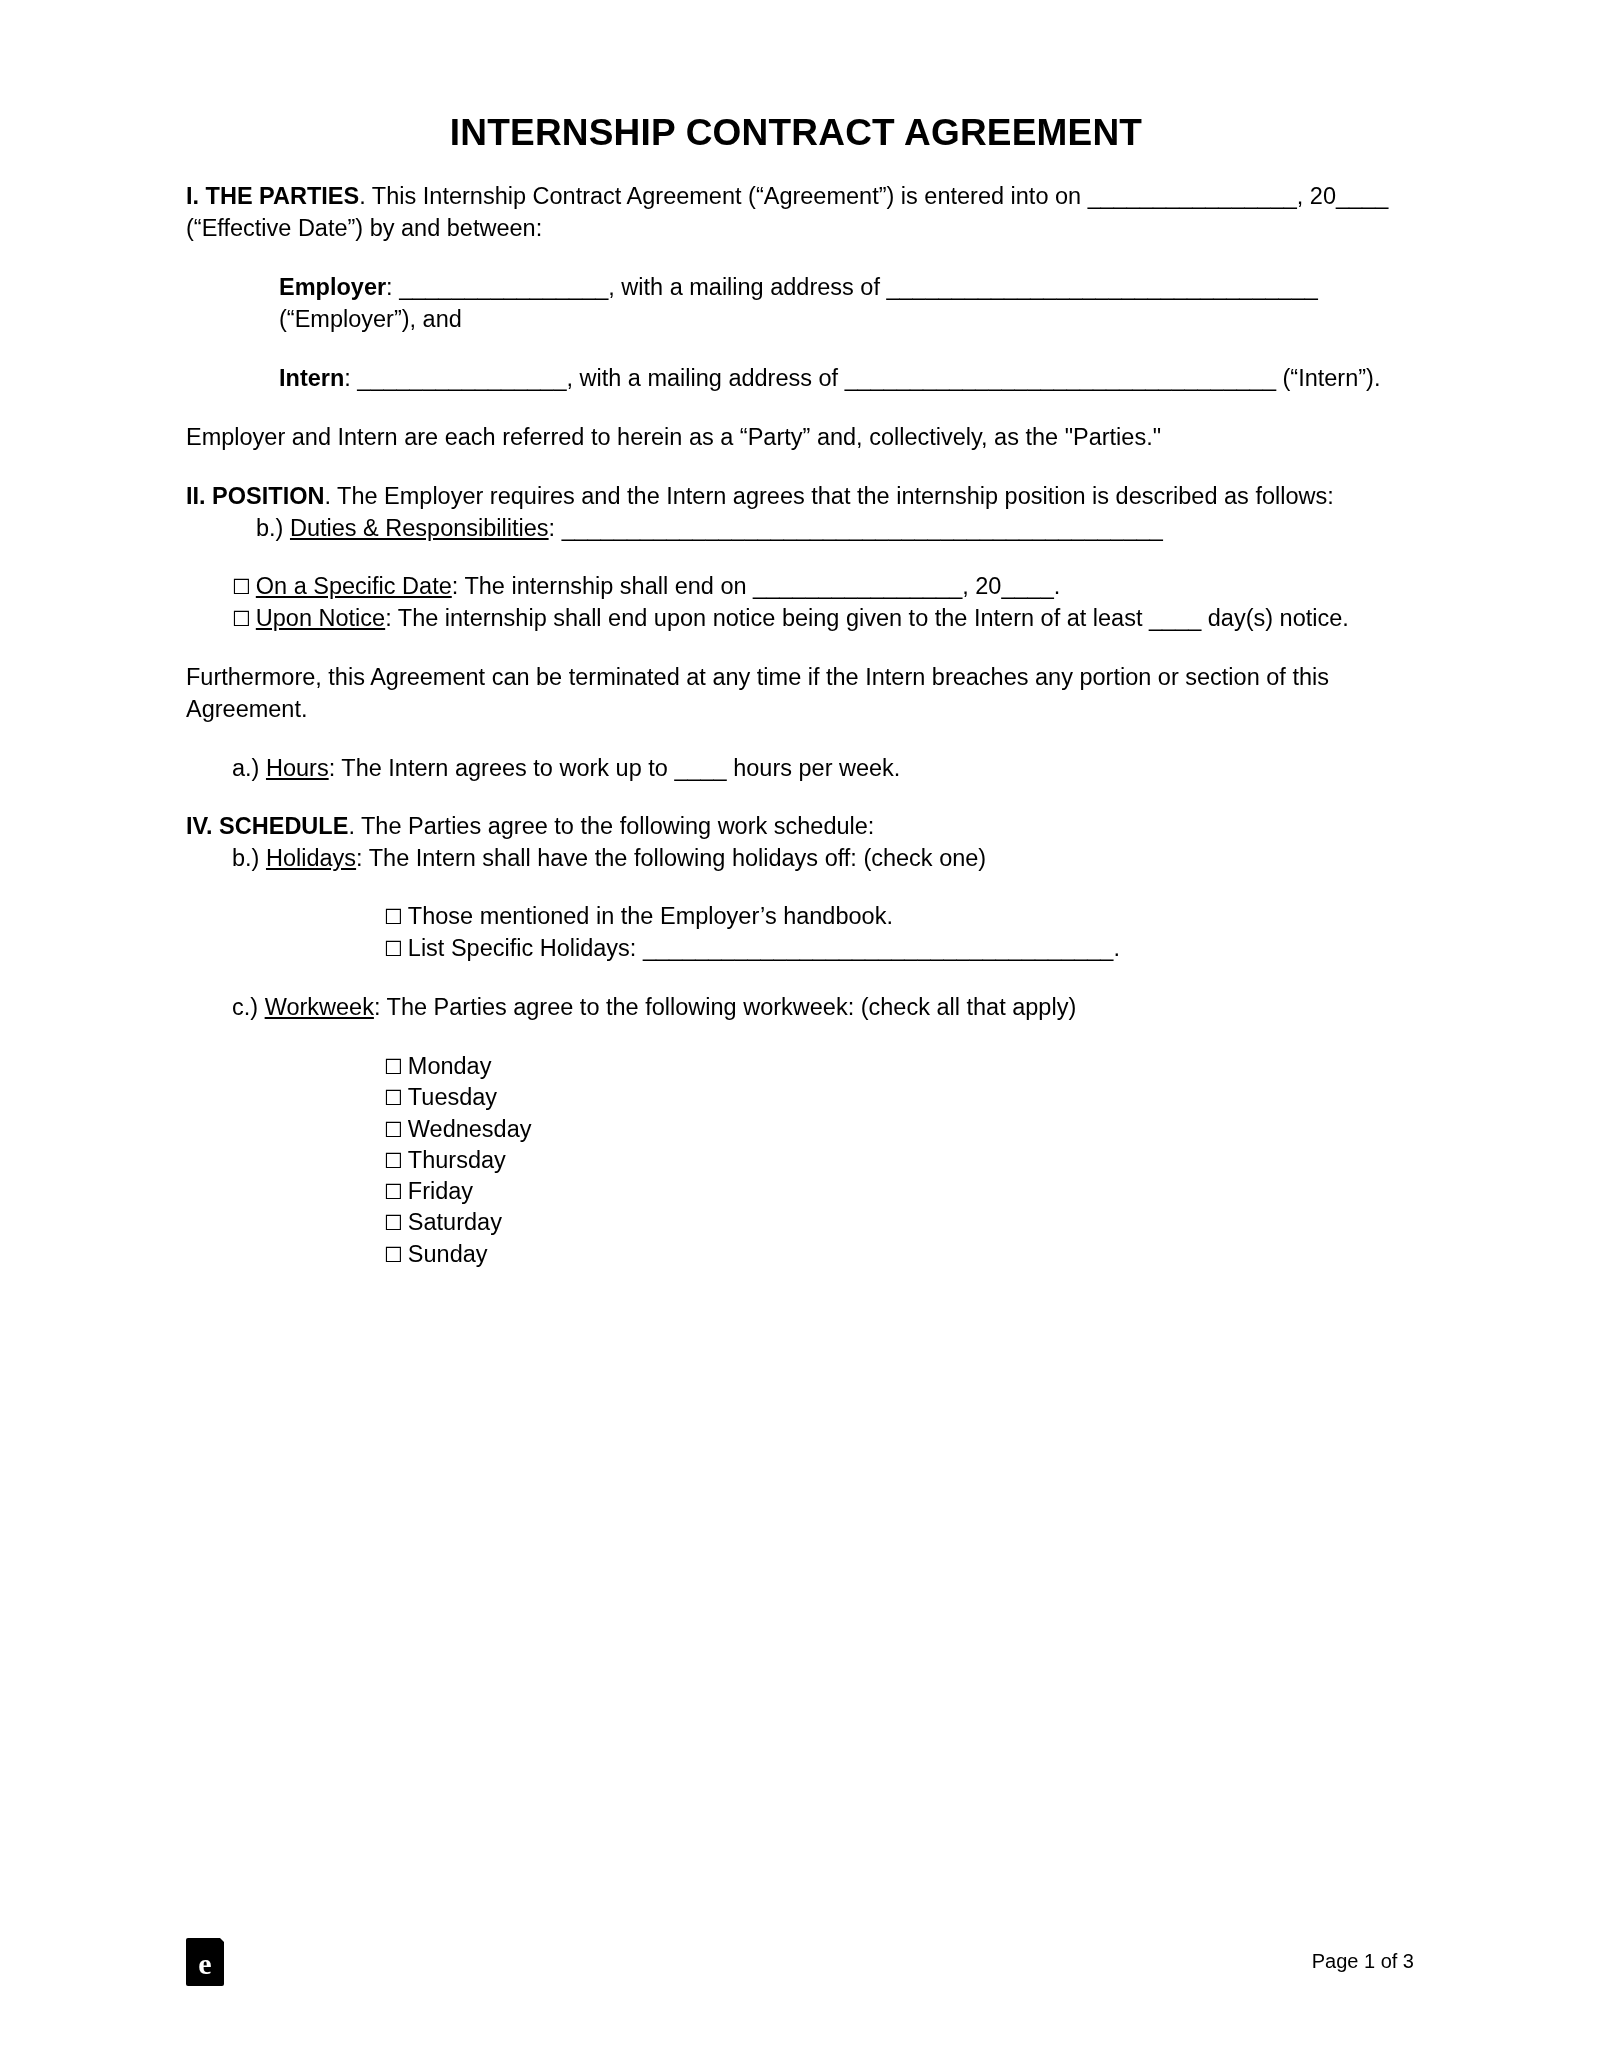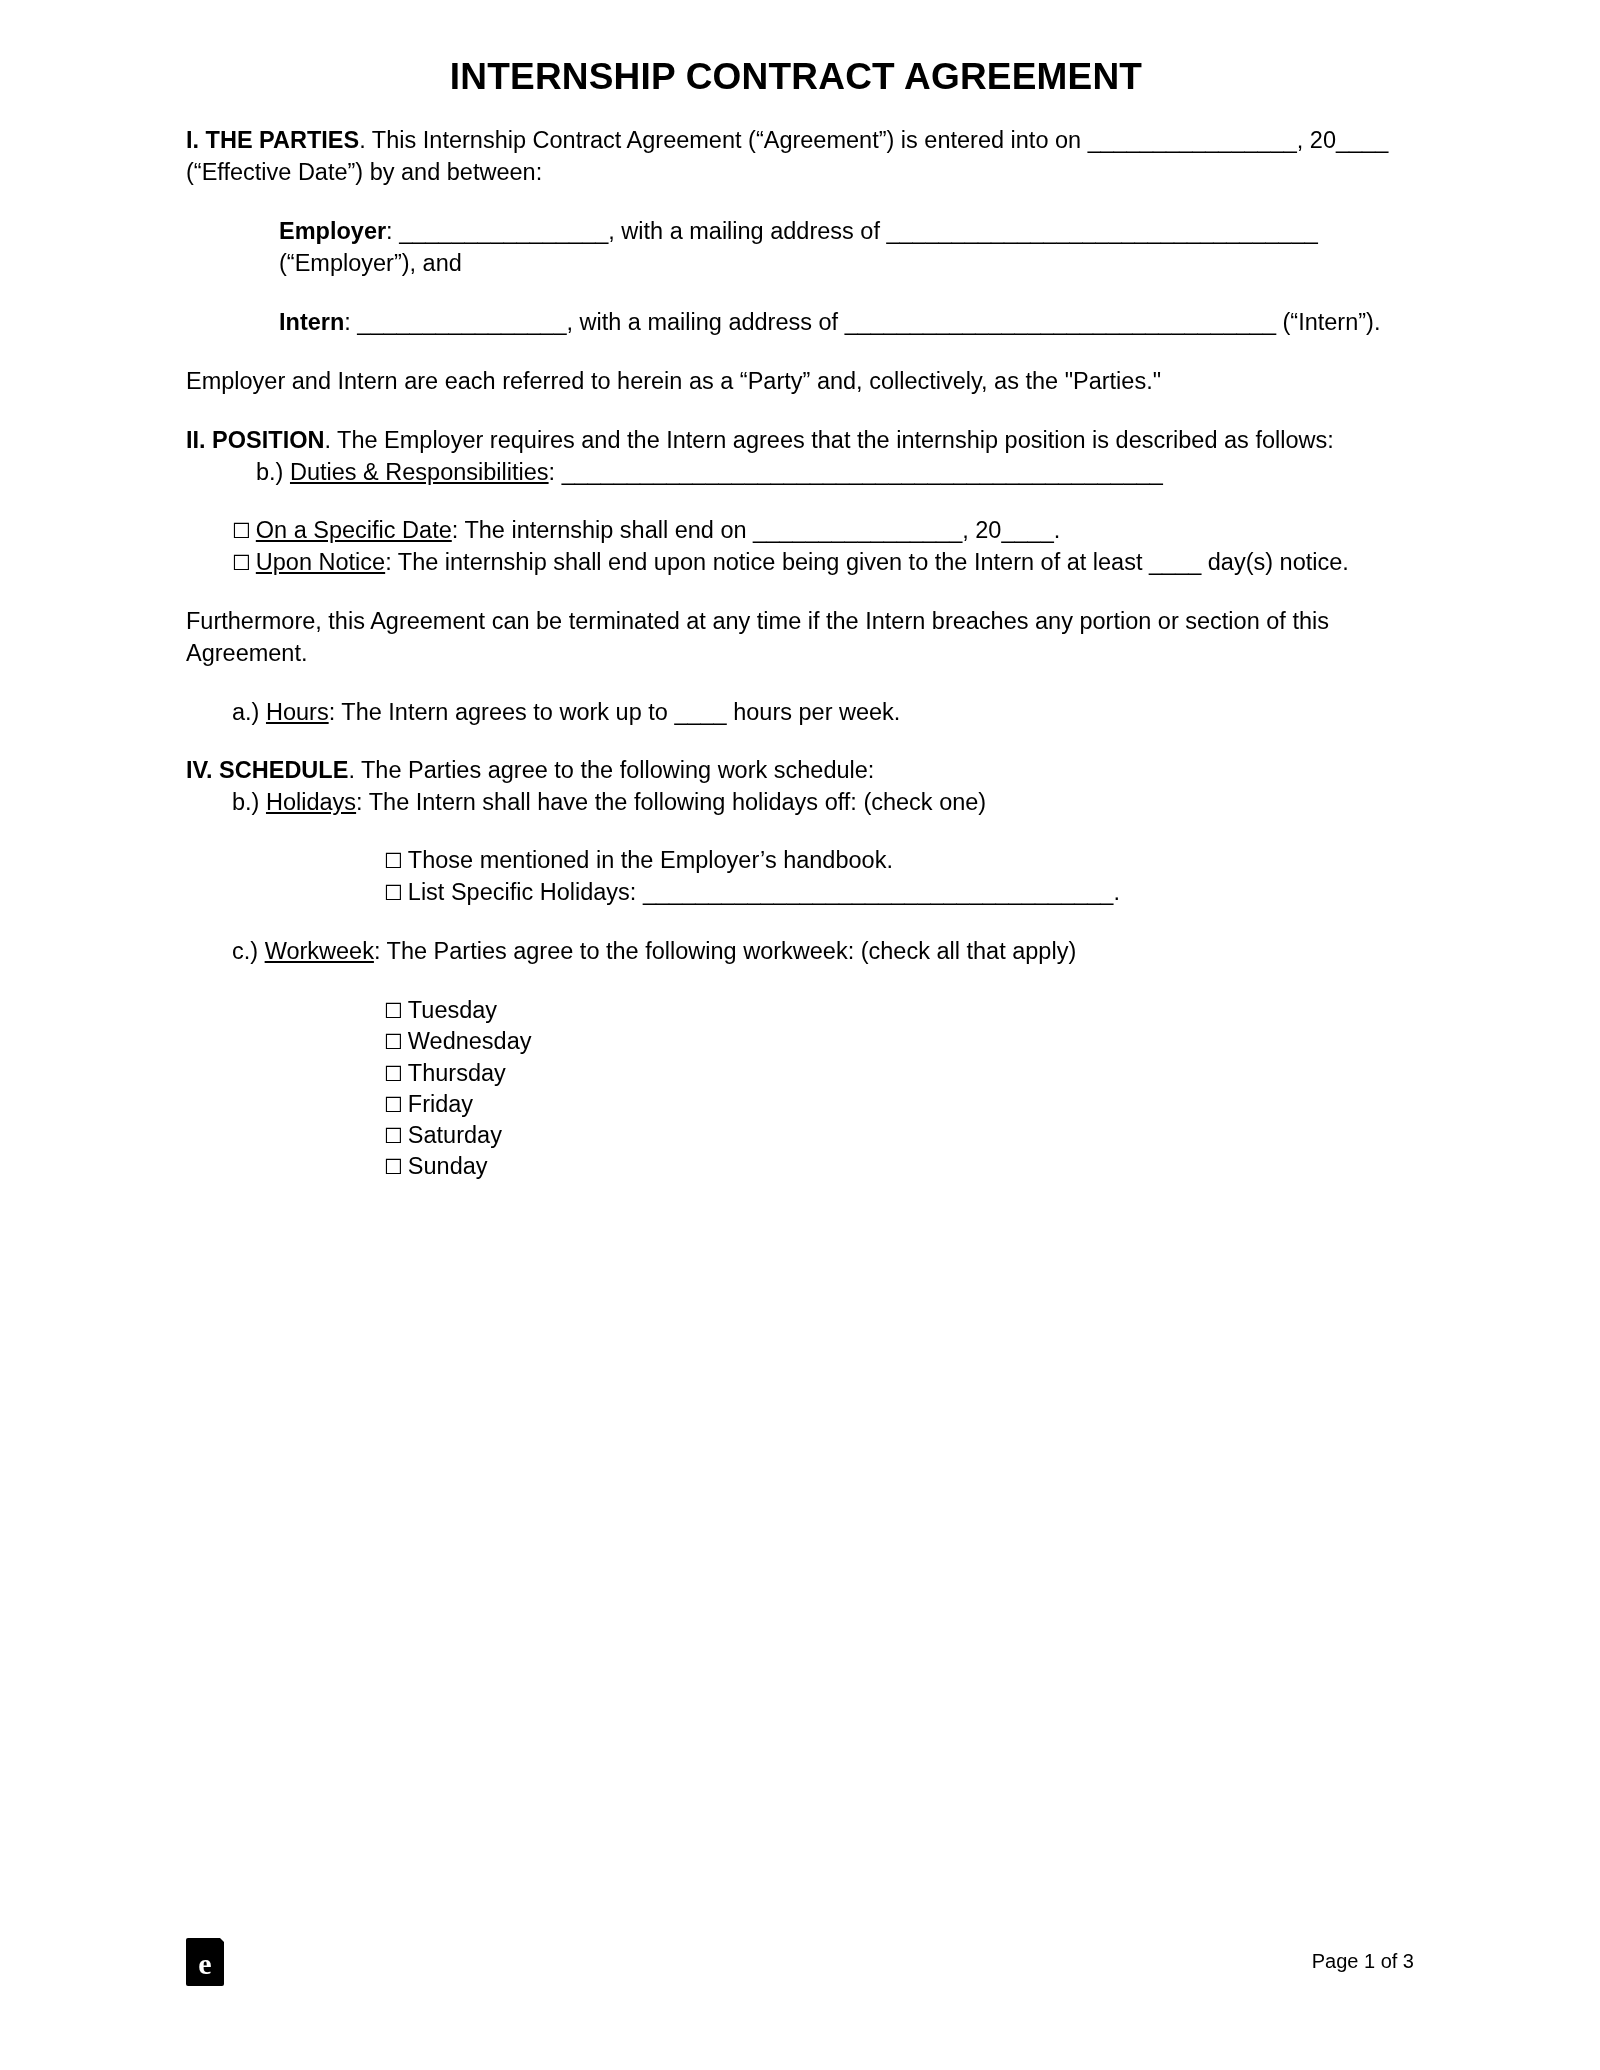--- a/index.html
+++ b/index.html
@@ -26,21 +26,21 @@
     position: absolute;
     left: 186px;
     top: 0;
     width: 1220px;
   }
   h1.title {
     font-size: 37px;
     font-weight: bold;
     text-align: center;
     margin: 0;
-    padding-top: 56px;
+    padding-top: 112px;
     letter-spacing: 0.2px;
   }
   p {
     margin: 0;
     font-size: 23.5px;
     line-height: 1.36;
   }
   .block {
     margin-top: 27px;
   }
@@ -179,20 +179,21 @@
     </p>
     <p class="indent-3">
       <span class="cb">☐</span><span>List Specific Holidays: ____________________________________.</span>
     </p>
 
     <p class="block indent-2">
       <span>c.) </span><u>Workweek</u><span>: The Parties agree to the following workweek: (check all that apply)</span>
     </p>
 
     <div class="block indent-3">
+      <p class="list-line"><span class="cb">☐</span><span>Monday</span></p>
       <p class="list-line"><span class="cb">☐</span><span>Tuesday</span></p>
       <p class="list-line"><span class="cb">☐</span><span>Wednesday</span></p>
       <p class="list-line"><span class="cb">☐</span><span>Thursday</span></p>
       <p class="list-line"><span class="cb">☐</span><span>Friday</span></p>
       <p class="list-line"><span class="cb">☐</span><span>Saturday</span></p>
       <p class="list-line"><span class="cb">☐</span><span>Sunday</span></p>
     </div>
 
   </div>
 

